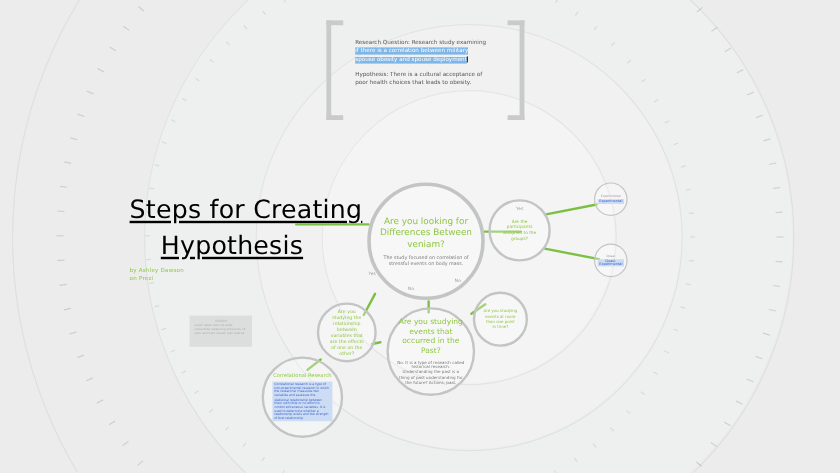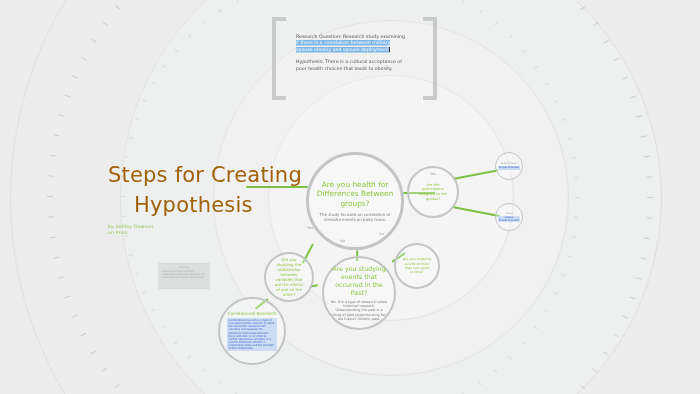--- a/index.html
+++ b/index.html
@@ -31,24 +31,25 @@
   }
   .tick i{
     display:block;position:absolute;
     width:6px;height:1px;background:rgba(0,0,0,.13);
   }
   .tick.small i{width:4px;background:rgba(0,0,0,.09);}
 
   
   .title{
     position:absolute;left:108px;top:160px;width:230px;
-    color:#a16207;
+    color:#000000;
     font-family:"DejaVu Sans", sans-serif;
     font-size:21px;line-height:30px;font-weight:400;
     letter-spacing:.2px;
+    text-decoration:underline;
   }
   .title .l2{display:block;padding-left:26px;}
   .byline{
     position:absolute;left:108px;top:224px;
     color:#8fc64a;font-size:4.6px;line-height:6.2px;
     letter-spacing:.2px;white-space:pre-line;
   }
 
   
   .frame{position:absolute;left:272px;top:17px;width:165px;height:93px;}
@@ -524,21 +525,21 @@
   <div class="link" style="left:453px;top:178px;width:46px;transform:rotate(-11deg);"></div>
   <div class="link" style="left:453px;top:206px;width:48px;transform:rotate(11deg);"></div>
   <div class="link thick" style="left:357px;top:249px;width:11px;transform:rotate(90deg);"></div>
   <div class="link" style="left:313px;top:243px;width:22px;transform:rotate(118deg);"></div>
   <div class="link" style="left:392px;top:261px;width:16px;transform:rotate(-34deg);"></div>
   <div class="link" style="left:268px;top:298px;width:16px;transform:rotate(142deg);"></div>
   <div class="link" style="left:318px;top:284px;width:9px;transform:rotate(168deg);"></div>
 
   <div class="node" id="node-center">
     <div class="inner">
-      <span class="q">Are you health for Differences Between groups?</span>
+      <span class="q">Are you looking for Differences Between veniam?</span>
       <span class="sub">The study focused on correlation of stressful events on body mass.</span>
     </div>
   </div>
 
   <div class="node" id="node-condition">
     <div class="inner">
       <span class="q">Are the participants assigned to the groups?</span>
     </div>
   </div>
 

